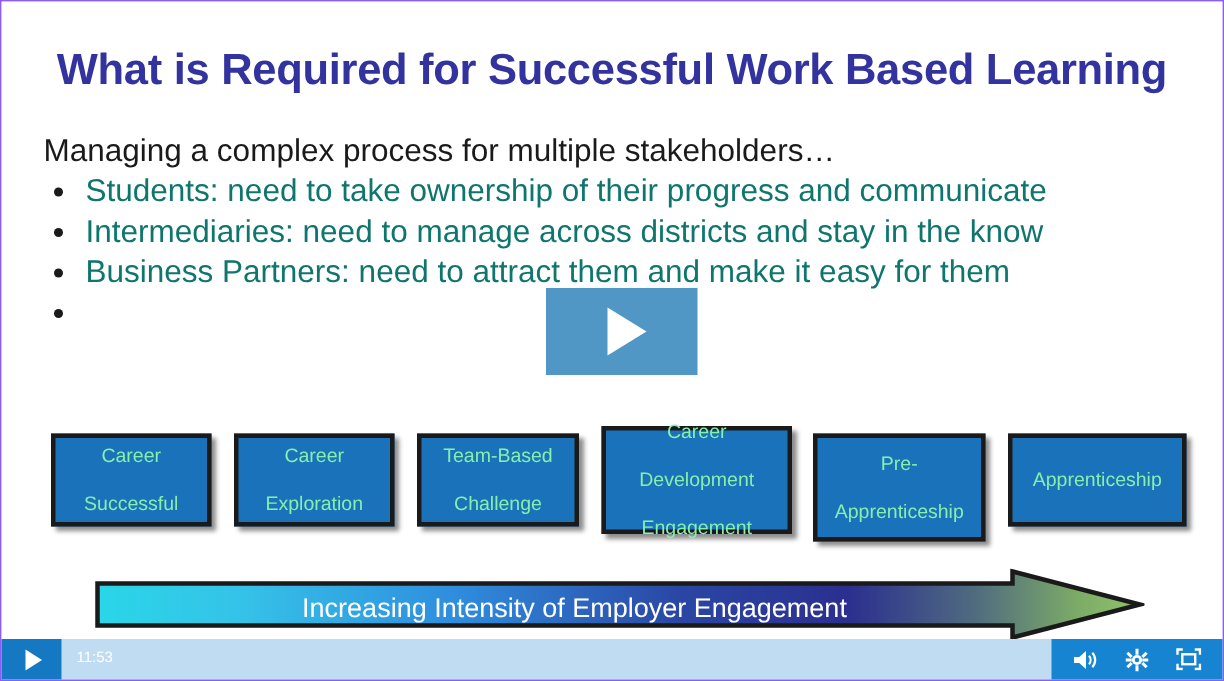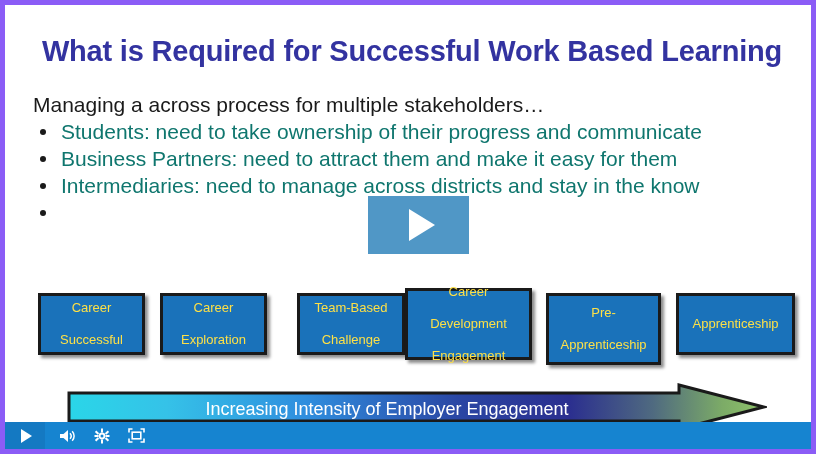--- a/index.html
+++ b/index.html
@@ -6,21 +6,21 @@
     margin: 0;
     padding: 0;
     background: #ffffff;
   }
   #frame {
     position: relative;
     width: 816px;
     height: 454px;
     background: #ffffff;
     overflow: hidden;
-    border: 5px solid #8b5cf6;
+    border: 1px solid #8b5cf6;
     box-sizing: border-box;
     font-family: "Liberation Sans", sans-serif;
   }
 
   
   #slide {
     position: absolute;
     left: 0; top: 0;
     width: 814px;
     height: 426px;
@@ -105,21 +105,21 @@
     top: 284px;
     width: 760px;
     height: 74px;
   }
   .pathbox {
     position: absolute;
     background: #1a72ba;
     border: 3px solid #1a1a1a;
     box-shadow: 3px 3px 3px rgba(0,0,0,0.45);
     box-sizing: border-box;
-    color: #fde047;
+    color: #86efac;
     font-size: 13px;
     line-height: 16px;
     display: flex;
     align-items: center;
     justify-content: center;
     text-align: center;
     cursor: pointer;
   }
   .pathbox span { display: block; padding: 0 4px; }
 
@@ -208,33 +208,33 @@
 </head>
 <body>
 
 <div id="frame">
 
   <div id="slide">
 
     <div id="slide-title">What is Required for Successful Work Based Learning</div>
 
     <div id="body-text">
-      <div class="lead-line">Managing a across process for multiple stakeholders…</div>
+      <div class="lead-line">Managing a complex process for multiple stakeholders…</div>
       <ul class="bullets">
         <li>
           <span class="dot"></span>
           <span>Students: need to take ownership of their progress and communicate</span>
         </li>
         <li>
           <span class="dot"></span>
-          <span>Business Partners: need to attract them and make it easy for them</span>
+          <span>Intermediaries: need to manage across districts and stay in the know</span>
         </li>
         <li>
           <span class="dot"></span>
-          <span>Intermediaries: need to manage across districts and stay in the know</span>
+          <span>Business Partners: need to attract them and make it easy for them</span>
         </li>
         <li>
           <span class="dot"></span>
         </li>
       </ul>
     </div>
 
     <div id="play-overlay">
       <div class="tri"></div>
     </div>
@@ -247,21 +247,21 @@
         </span>
       </div>
 
       <div class="pathbox" style="left:125px; top:4px;  width:107px; height:62px;">
         <span>
           <span>Career</span><br>
           <span>Exploration</span>
         </span>
       </div>
 
-      <div class="pathbox" style="left:262px; top:4px;  width:108px; height:62px;">
+      <div class="pathbox" style="left:247px; top:4px;  width:108px; height:62px;">
         <span>
           <span>Team-Based</span><br>
           <span>Challenge</span>
         </span>
       </div>
 
       <div class="pathbox" style="left:370px; top:-1px; width:127px; height:72px;">
         <span>
           <span>Career</span><br>
           <span>Development</span><br>
@@ -303,20 +303,23 @@
     </div>
 
   </div>
 
   <div id="player-bar">
 
     <div id="play-btn">
       <div class="tri2"></div>
     </div>
 
+    <div id="progress-track">
+      <span id="time-label">11:53</span>
+    </div>
 
     <div id="right-controls">
 
       <div class="ctrl">
         <svg width="18" height="14" viewBox="0 0 18 14">
           <polygon points="1,5 4.5,5 9,1 9,13 4.5,9 1,9" fill="#ffffff"></polygon>
           <path d="M11,4.2 A4.2,4.2 0 0 1 11,9.8" stroke="#ffffff" stroke-width="1.5" fill="none"></path>
           <path d="M13.2,2.2 A7,7 0 0 1 13.2,11.8" stroke="#ffffff" stroke-width="1.5" fill="none"></path>
         </svg>
       </div>

